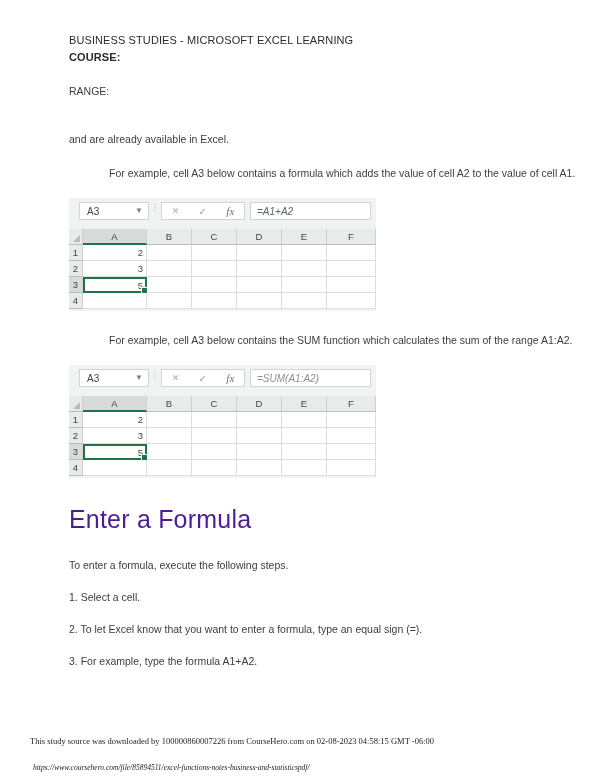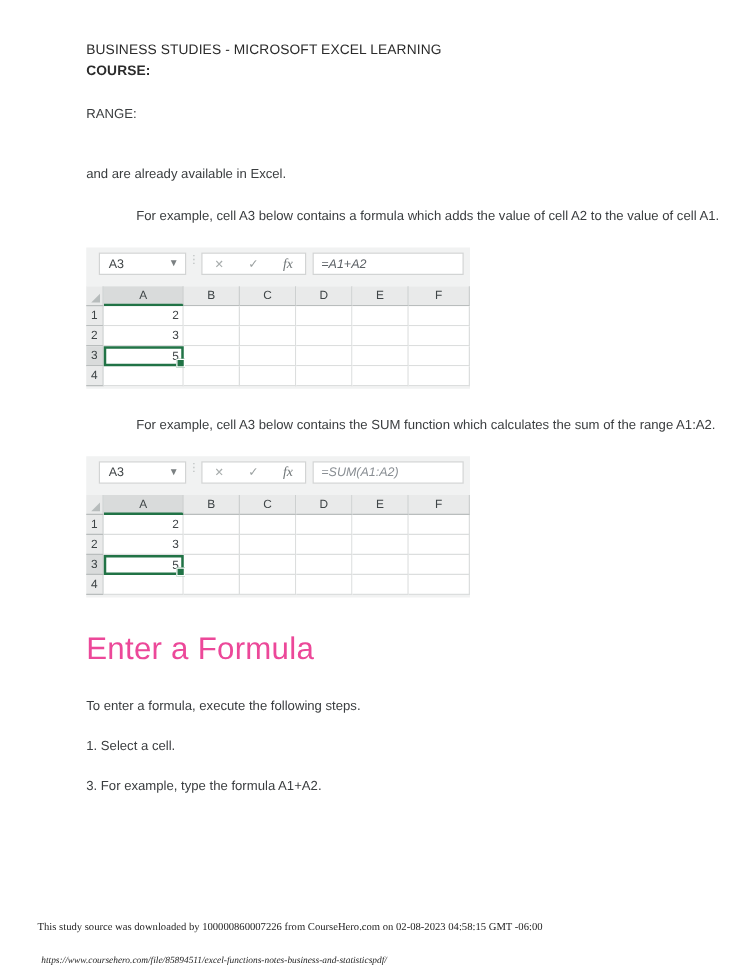--- a/index.html
+++ b/index.html
@@ -9,21 +9,21 @@
   }
   .content{position:absolute;left:69px;top:32px;width:505px;}
 
   
   .doc-title{font-size:11px;line-height:17px;color:#2b2b2b;letter-spacing:.1px;}
   .doc-title .bold{font-weight:700;}
   .range{margin-top:19px;font-size:10.5px;color:#3a3d3f;}
   .para{font-size:10.5px;color:#3a3d3f;}
   .p-intro{margin-top:29px;line-height:26px;}
   .p-single{margin-top:13px;line-height:16px;white-space:nowrap;margin-left:40px;}
-  .section-title{margin:27px 0 0 0;font-size:25px;font-weight:400;color:#ec4899;letter-spacing:.2px;}
+  .section-title{margin:27px 0 0 0;font-size:25px;font-weight:400;color:#4c1d95;letter-spacing:.2px;}
   .step-intro{margin-top:25px;}
   .step{margin-top:20px;}
 
   
   .footer-line{position:absolute;font-family:"Liberation Serif",serif;color:#1d1d1d;white-space:nowrap;}
   .footer-download{left:30px;top:736px;font-size:8.5px;}
   .footer-url{left:33px;top:763px;font-size:7.5px;font-style:italic;}
 
   
   .excel{width:307px;background:#f1f2f2;padding:4px 0 2px 0;margin-top:17px;}
@@ -190,18 +190,19 @@
         <div class="cell"></div>
         <div class="cell"></div>
         <div class="cell"></div>
     </div>
   </div>
 
   <h1 class="section-title">Enter a Formula</h1>
 
   <div class="para step-intro">To enter a formula, execute the following steps.</div>
   <div class="para step">1. Select a cell.</div>
+  <div class="para step">2. To let Excel know that you want to enter a formula, type an equal sign (=).</div>
   <div class="para step">3. For example, type the formula A1+A2.</div>
 
 </div>
 
 <div class="footer-line footer-download">This study source was downloaded by 100000860007226 from CourseHero.com on 02-08-2023 04:58:15 GMT -06:00</div>
 <div class="footer-line footer-url">https://www.coursehero.com/file/85894511/excel-functions-notes-business-and-statisticspdf/</div>
 
 </body></html>

